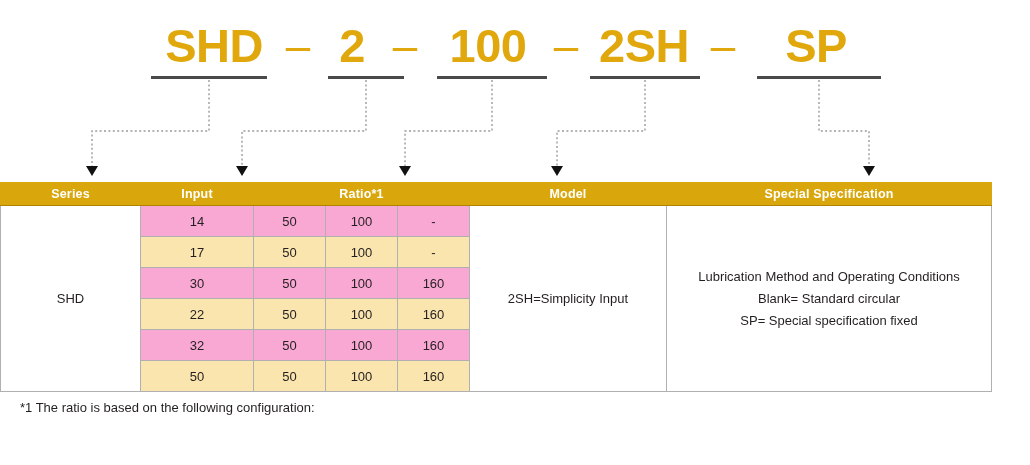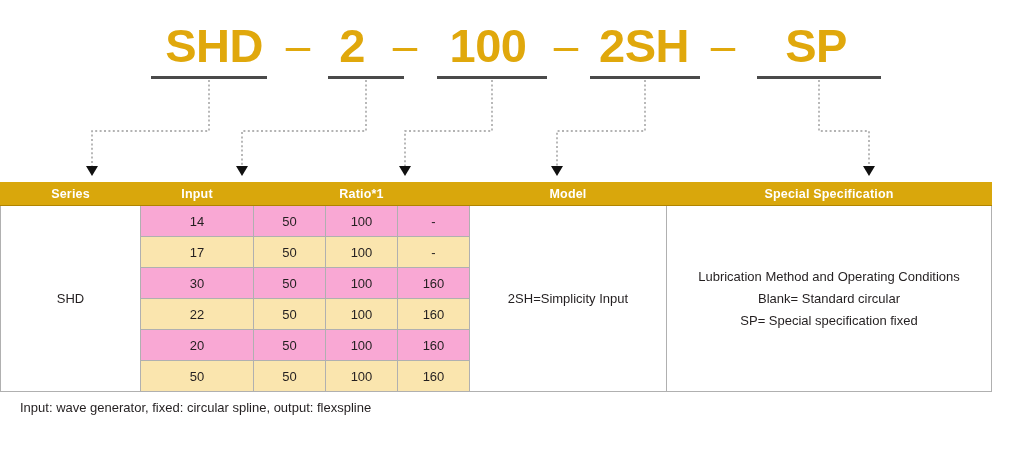--- a/index.html
+++ b/index.html
@@ -193,29 +193,29 @@
         <td>100</td>
         <td>160</td>
       </tr>
       <tr class="alt">
         <td>22</td>
         <td>50</td>
         <td>100</td>
         <td>160</td>
       </tr>
       <tr>
-        <td>20</td>
+        <td>32</td>
         <td>50</td>
         <td>100</td>
         <td>160</td>
       </tr>
       <tr class="alt">
         <td>50</td>
         <td>50</td>
         <td>100</td>
         <td>160</td>
       </tr>
     </tbody>
 </table>
 
 <div id="footnotes">
-    <div>Input: wave generator, fixed: circular spline, output: flexspline</div>
+    <div>*1 The ratio is based on the following configuration:</div>
   </div>
 
 </body></html>

